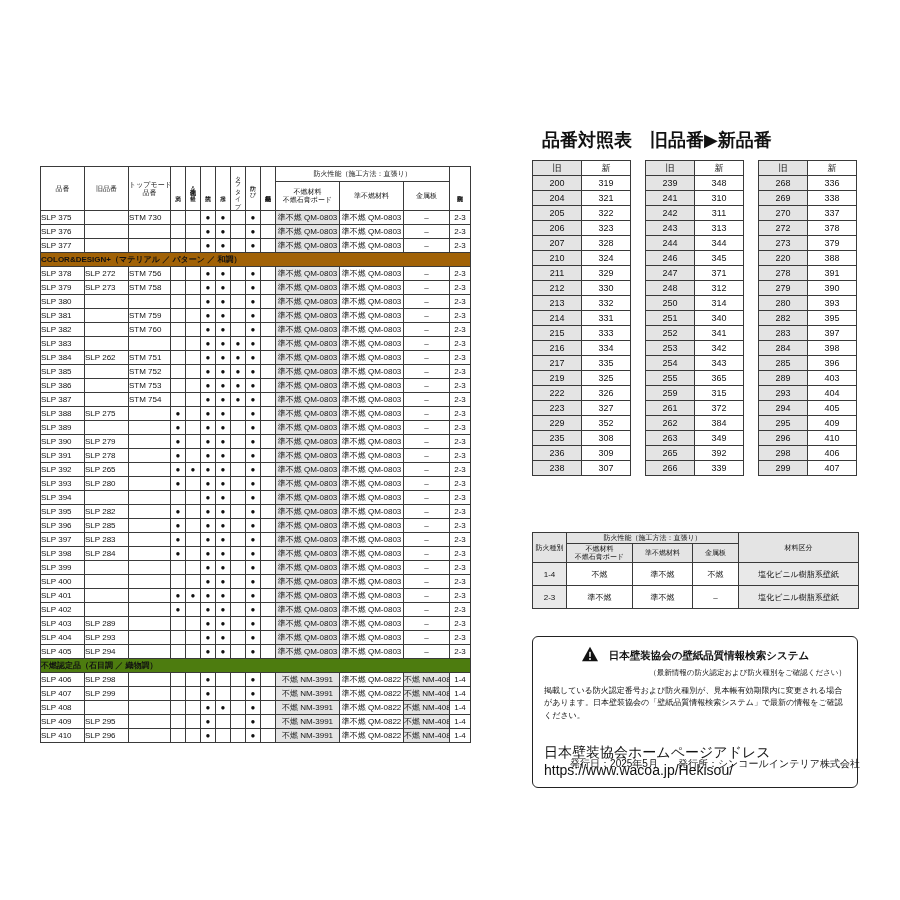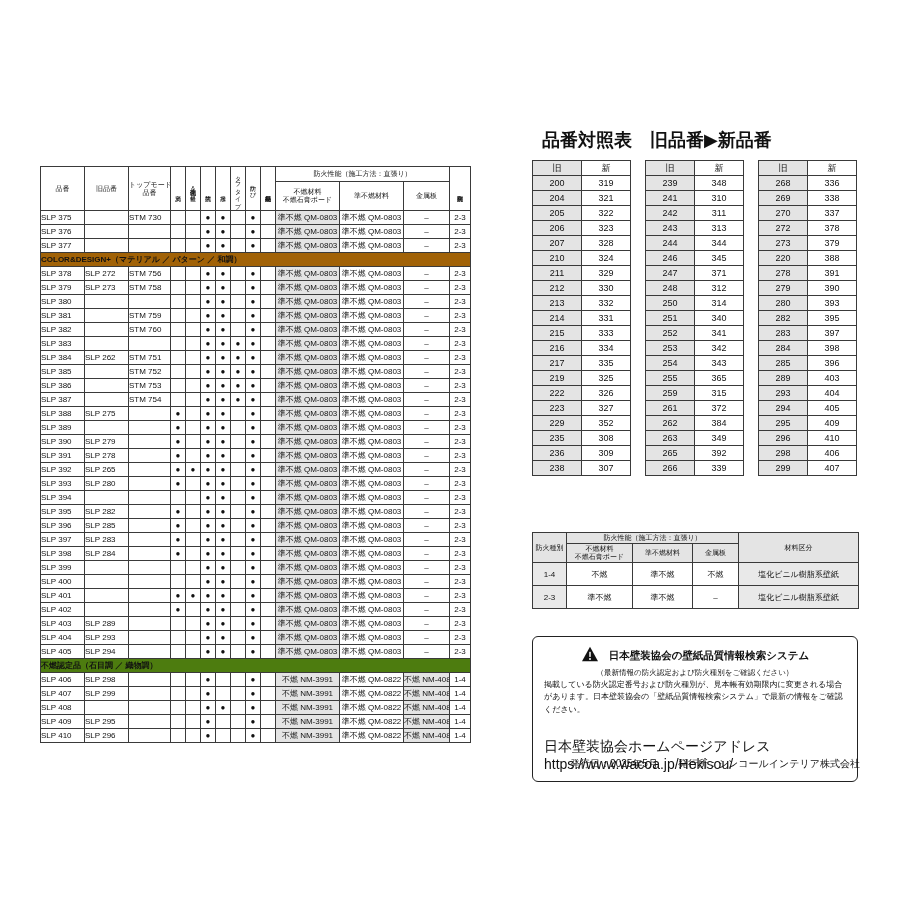--- a/index.html
+++ b/index.html
@@ -38,22 +38,22 @@
   .combo th,.combo td{border:1px solid #3a3a3a;text-align:center;padding:1px;overflow:hidden;white-space:nowrap}
   .combo th{background:#e4e4e4;font-weight:normal;font-size:7px;line-height:1.15}
   .combo td{font-size:8px;height:20px}
   .combo .cgray{background:#e9e9e9}
 
   
   .notice{position:absolute;left:532px;top:636px;width:326px;border:1.5px solid #222;
           border-radius:6px;padding:9px 11px;box-sizing:border-box;background:#fff}
   .notice-head{display:flex;align-items:center;justify-content:center;gap:10px}
   .notice-title{font-size:10.5px;font-weight:bold}
-  .notice-sub{font-size:7.5px;text-align:center;margin-top:2px}
-  .notice-body{font-size:8px;line-height:1.55;margin-top:1px}
+  .notice-sub{font-size:7.5px;text-align:right;margin-top:2px}
+  .notice-body{font-size:8px;line-height:1.55;margin-top:7px}
   .notice-url{font-size:14px;margin-top:22px}
 
   .issue{position:absolute;left:530px;top:757px;width:330px;font-size:10px;text-align:right}
 </style>
 </head>
 <body>
 
 <div class="lt">
   <table class="pt">
     <colgroup>

